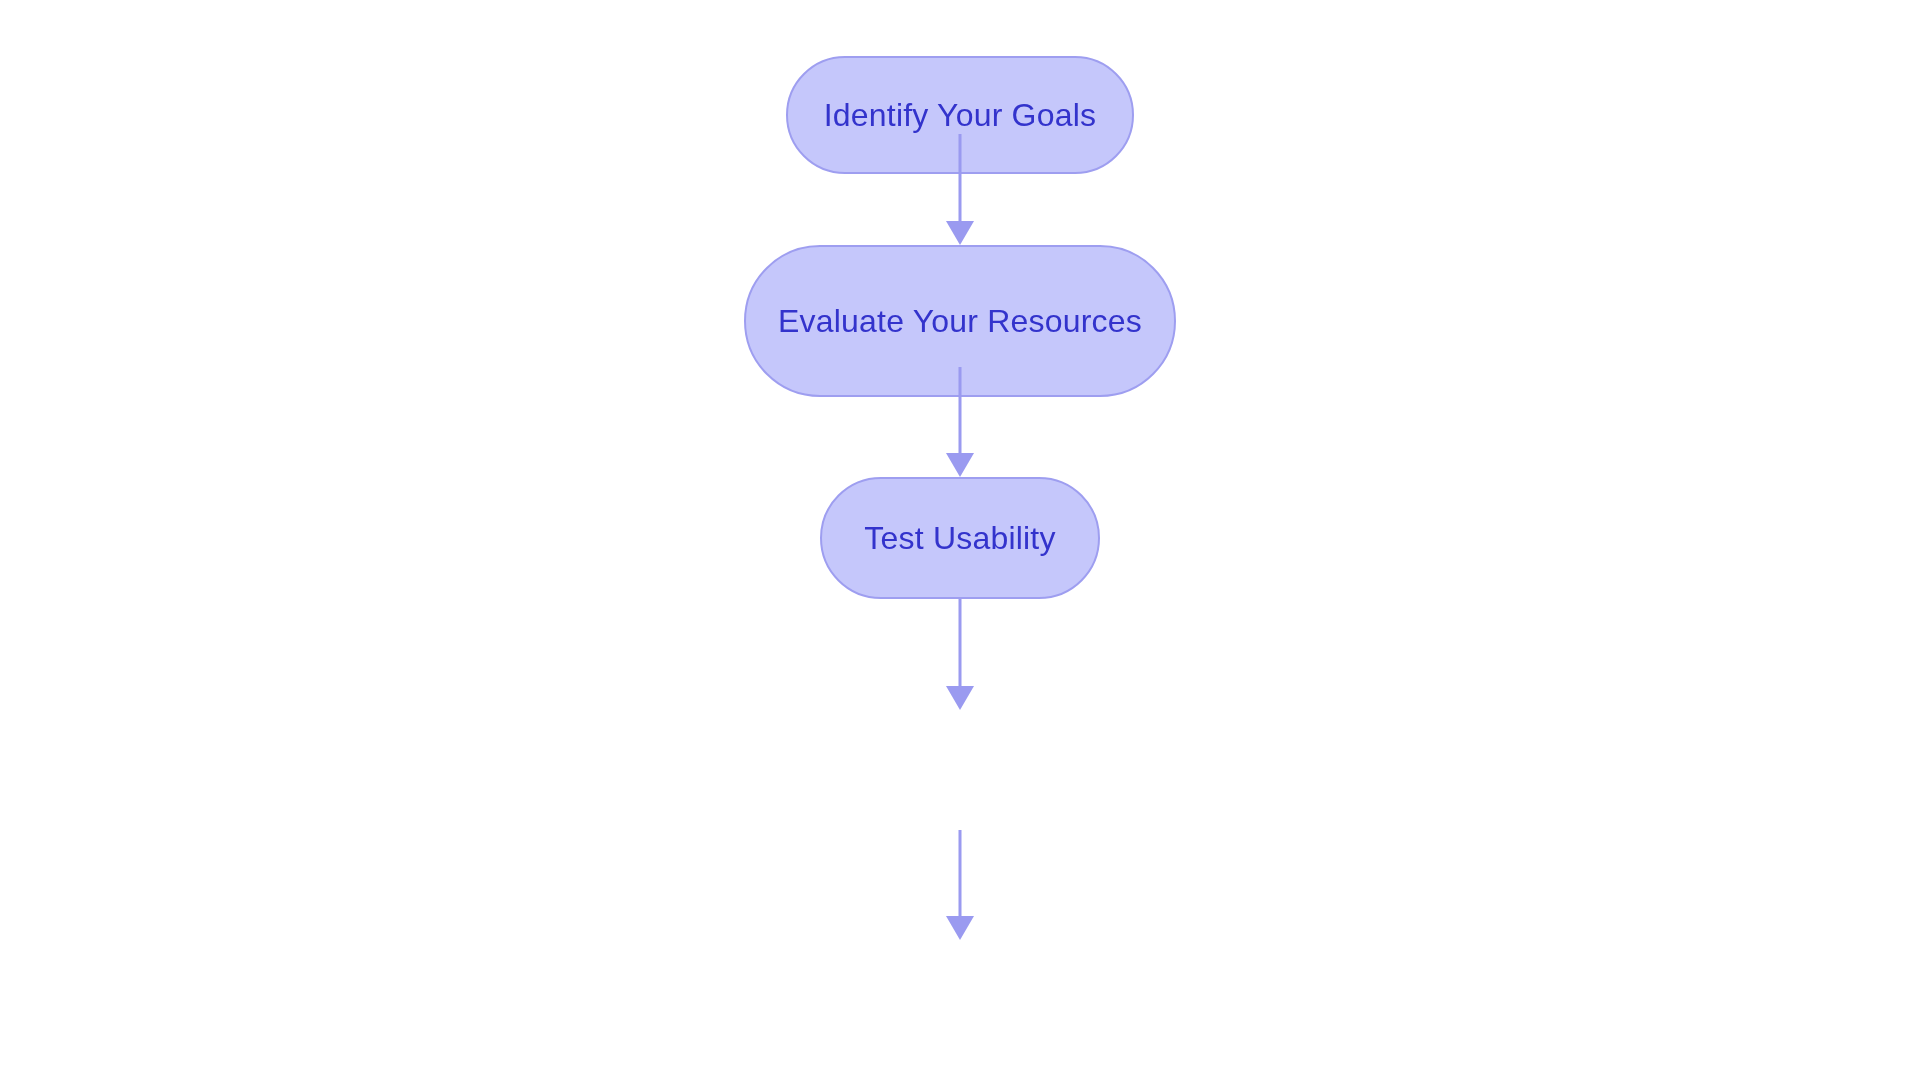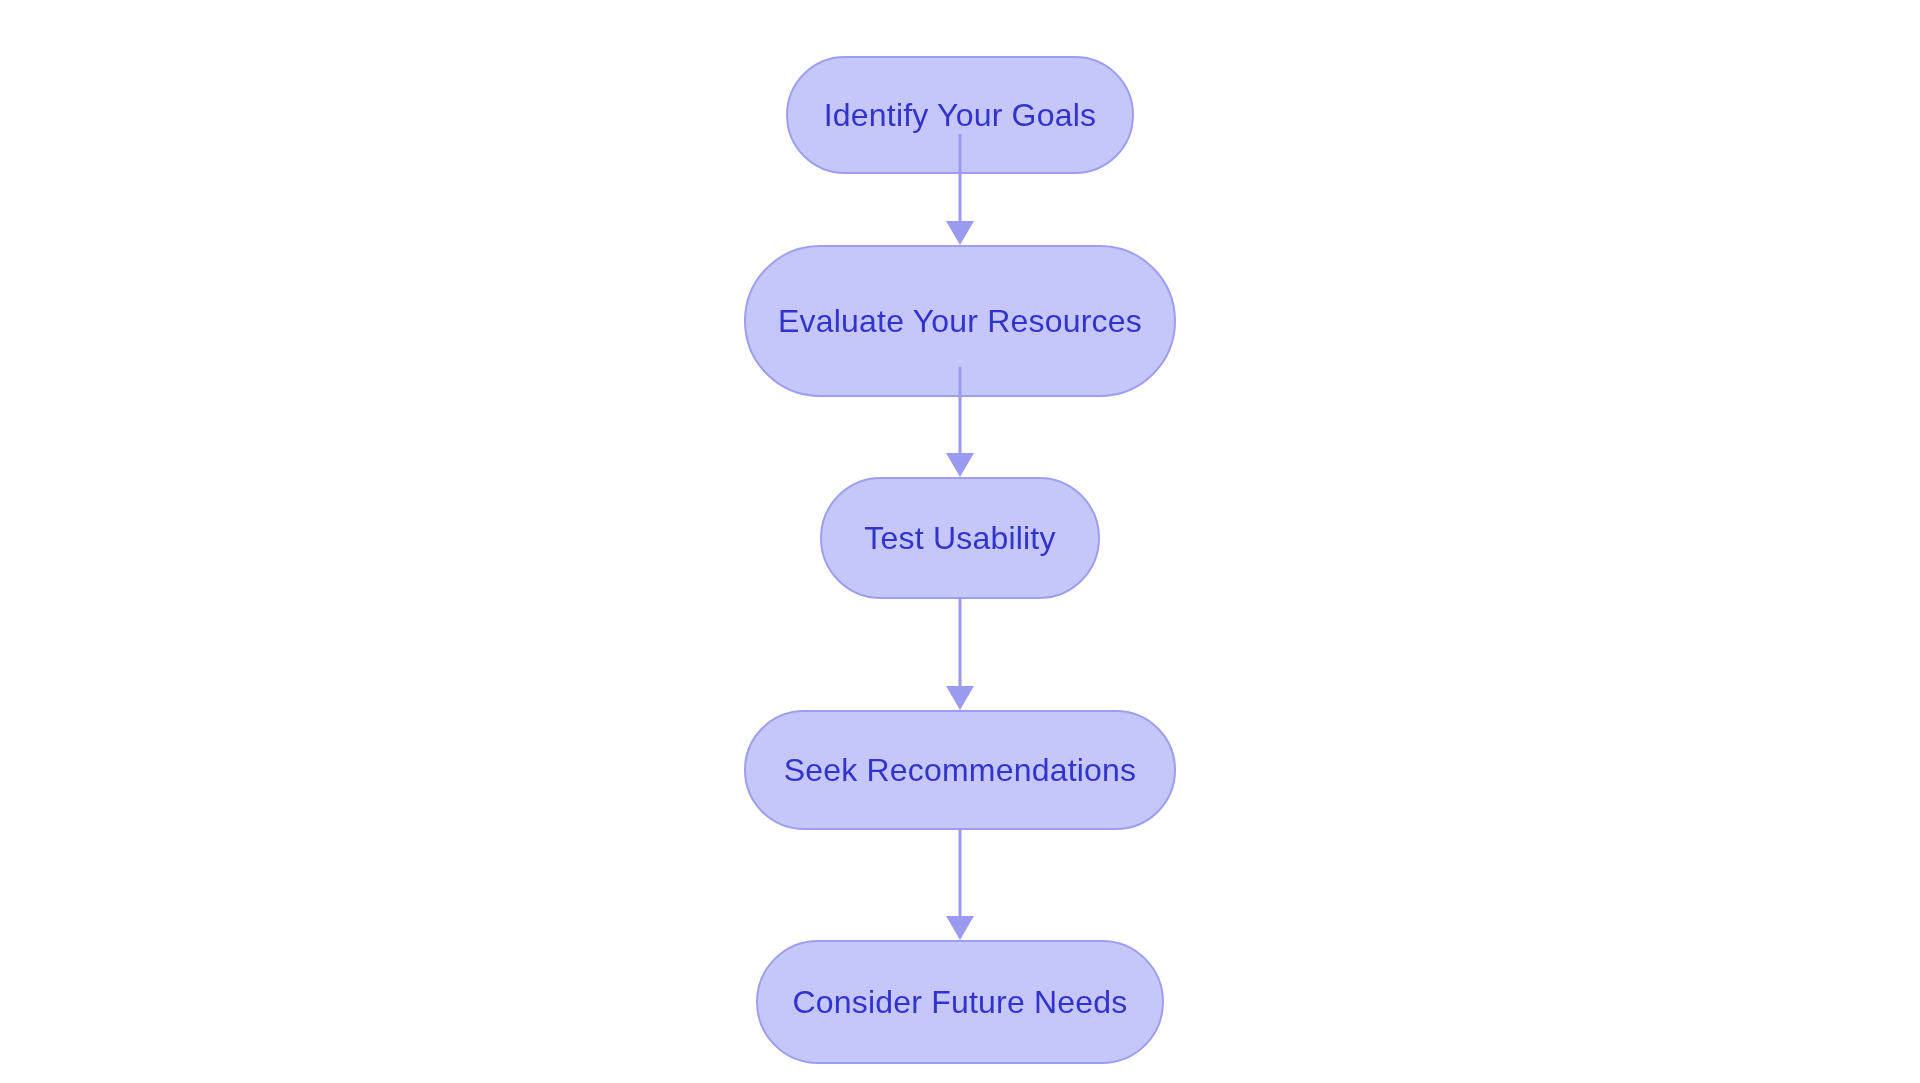--- a/index.html
+++ b/index.html
@@ -115,26 +115,20 @@
 
   <div class="flow-node" id="node-2">
     <span class="node-label">Test Usability</span>
   </div>
 
   <div class="flow-connector" id="conn-2">
     <div class="conn-line"></div>
     <div class="conn-arrowhead"></div>
   </div>
 
-  <div class="flow-node" id="node-3">
-    <span class="node-label">Seek Recommendations</span>
-  </div>
 
   <div class="flow-connector" id="conn-3">
     <div class="conn-line"></div>
     <div class="conn-arrowhead"></div>
   </div>
 
-  <div class="flow-node" id="node-4">
-    <span class="node-label">Consider Future Needs</span>
-  </div>
 
 </div>
 
 </body></html>

